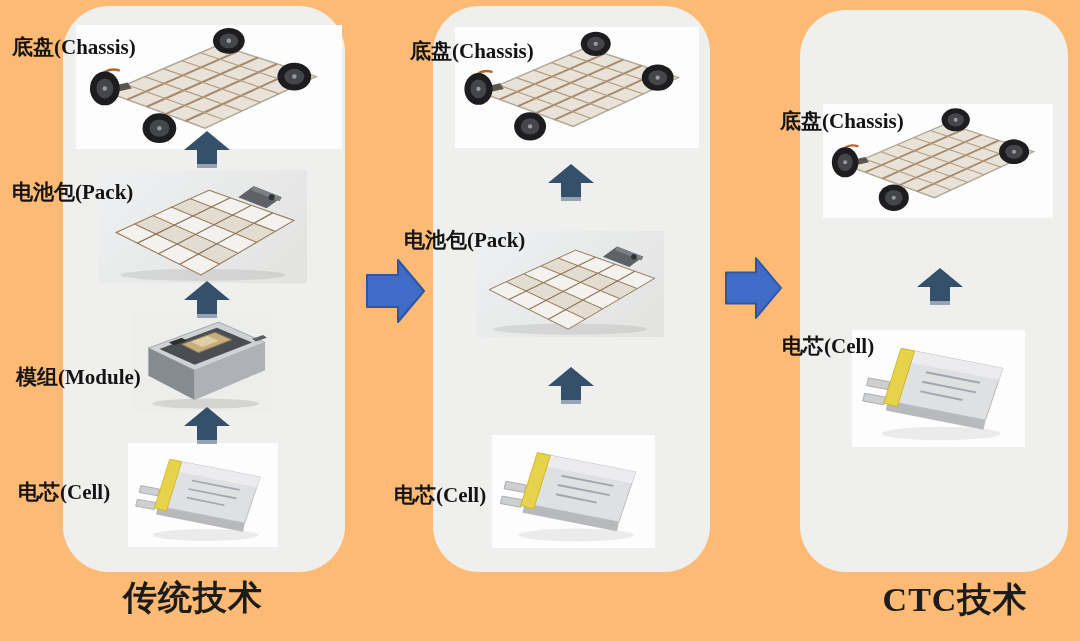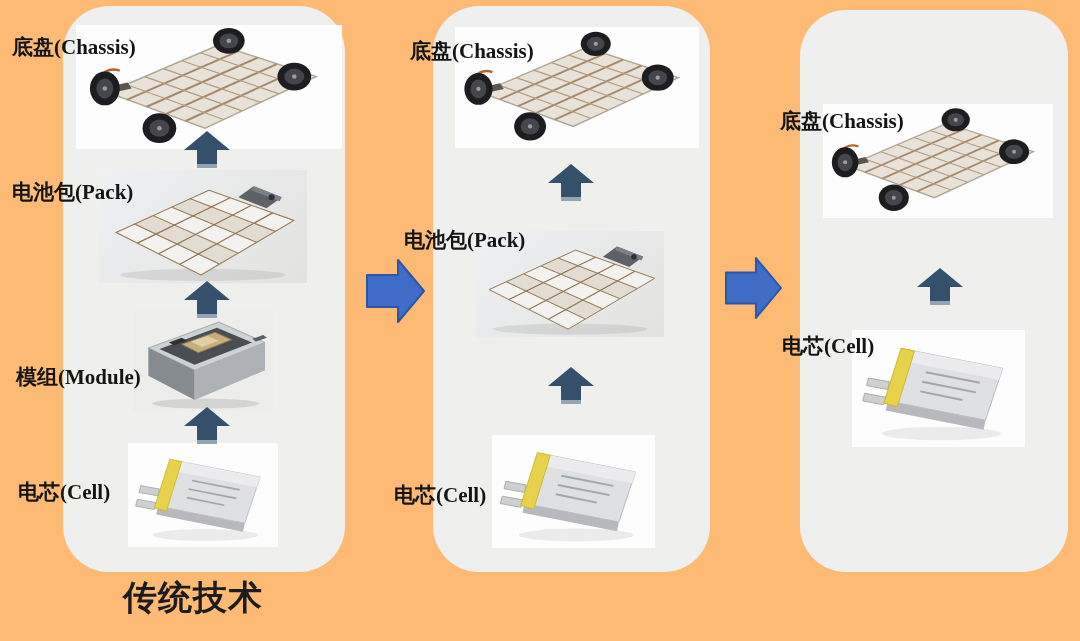--- a/index.html
+++ b/index.html
@@ -255,14 +255,15 @@
   <div class="arrow" style="left:917px; top:267px; width:46px; height:40px;">
     <svg viewBox="0 0 46 38">
         <use href="#sym-up-arrow"></use>
       </svg>
   </div>
 
   <div class="lvl-label" style="left:780px; top:110px;">底盘(Chassis)</div>
   <div class="lvl-label" style="left:782px; top:335px;">电芯(Cell)</div>
 
   <div class="col-title" style="left:78px; top:575px;font-family:Liberation Serif, serif;">传统技术</div>
+  <div class="col-title" style="left:840px; top:577px;">CTC技术</div>
 
 </div>
 
 </body></html>

